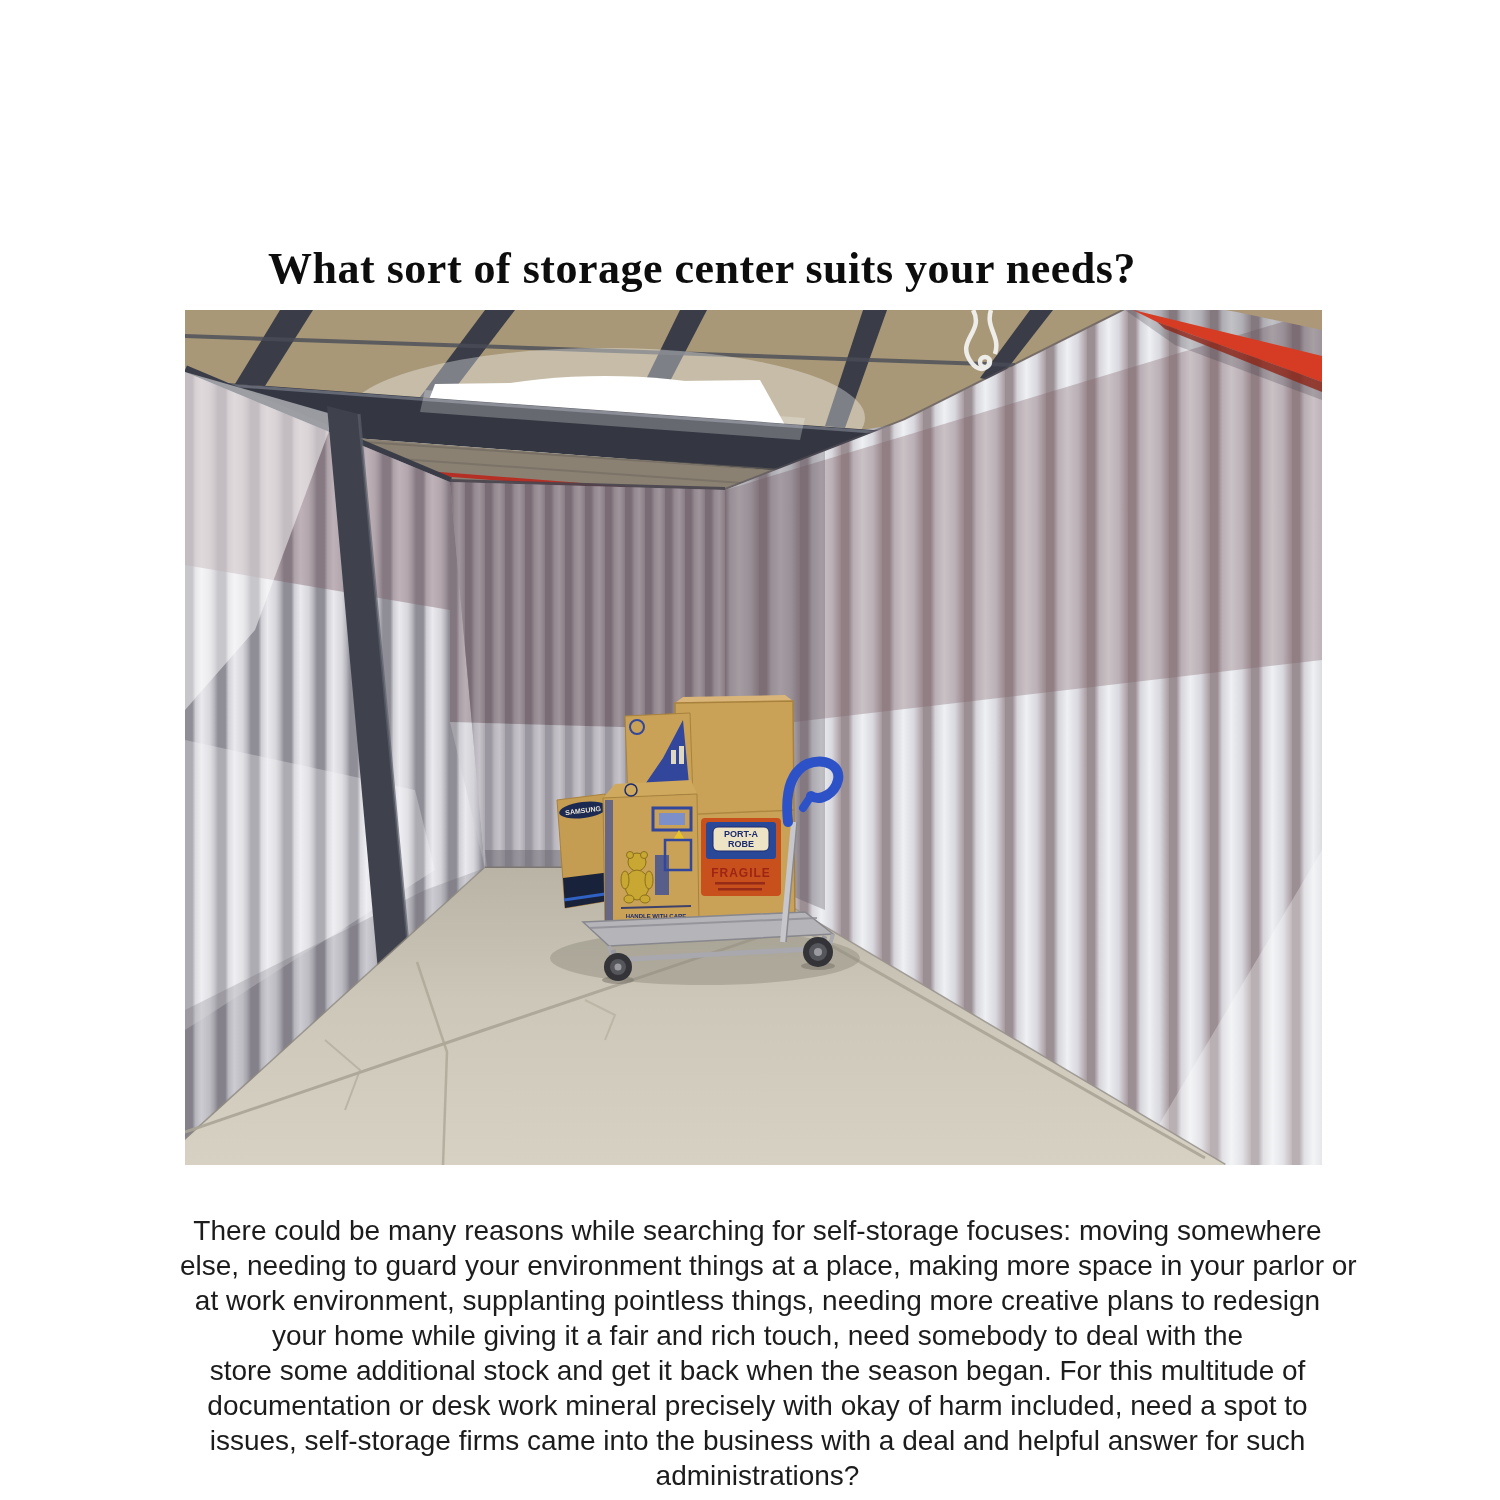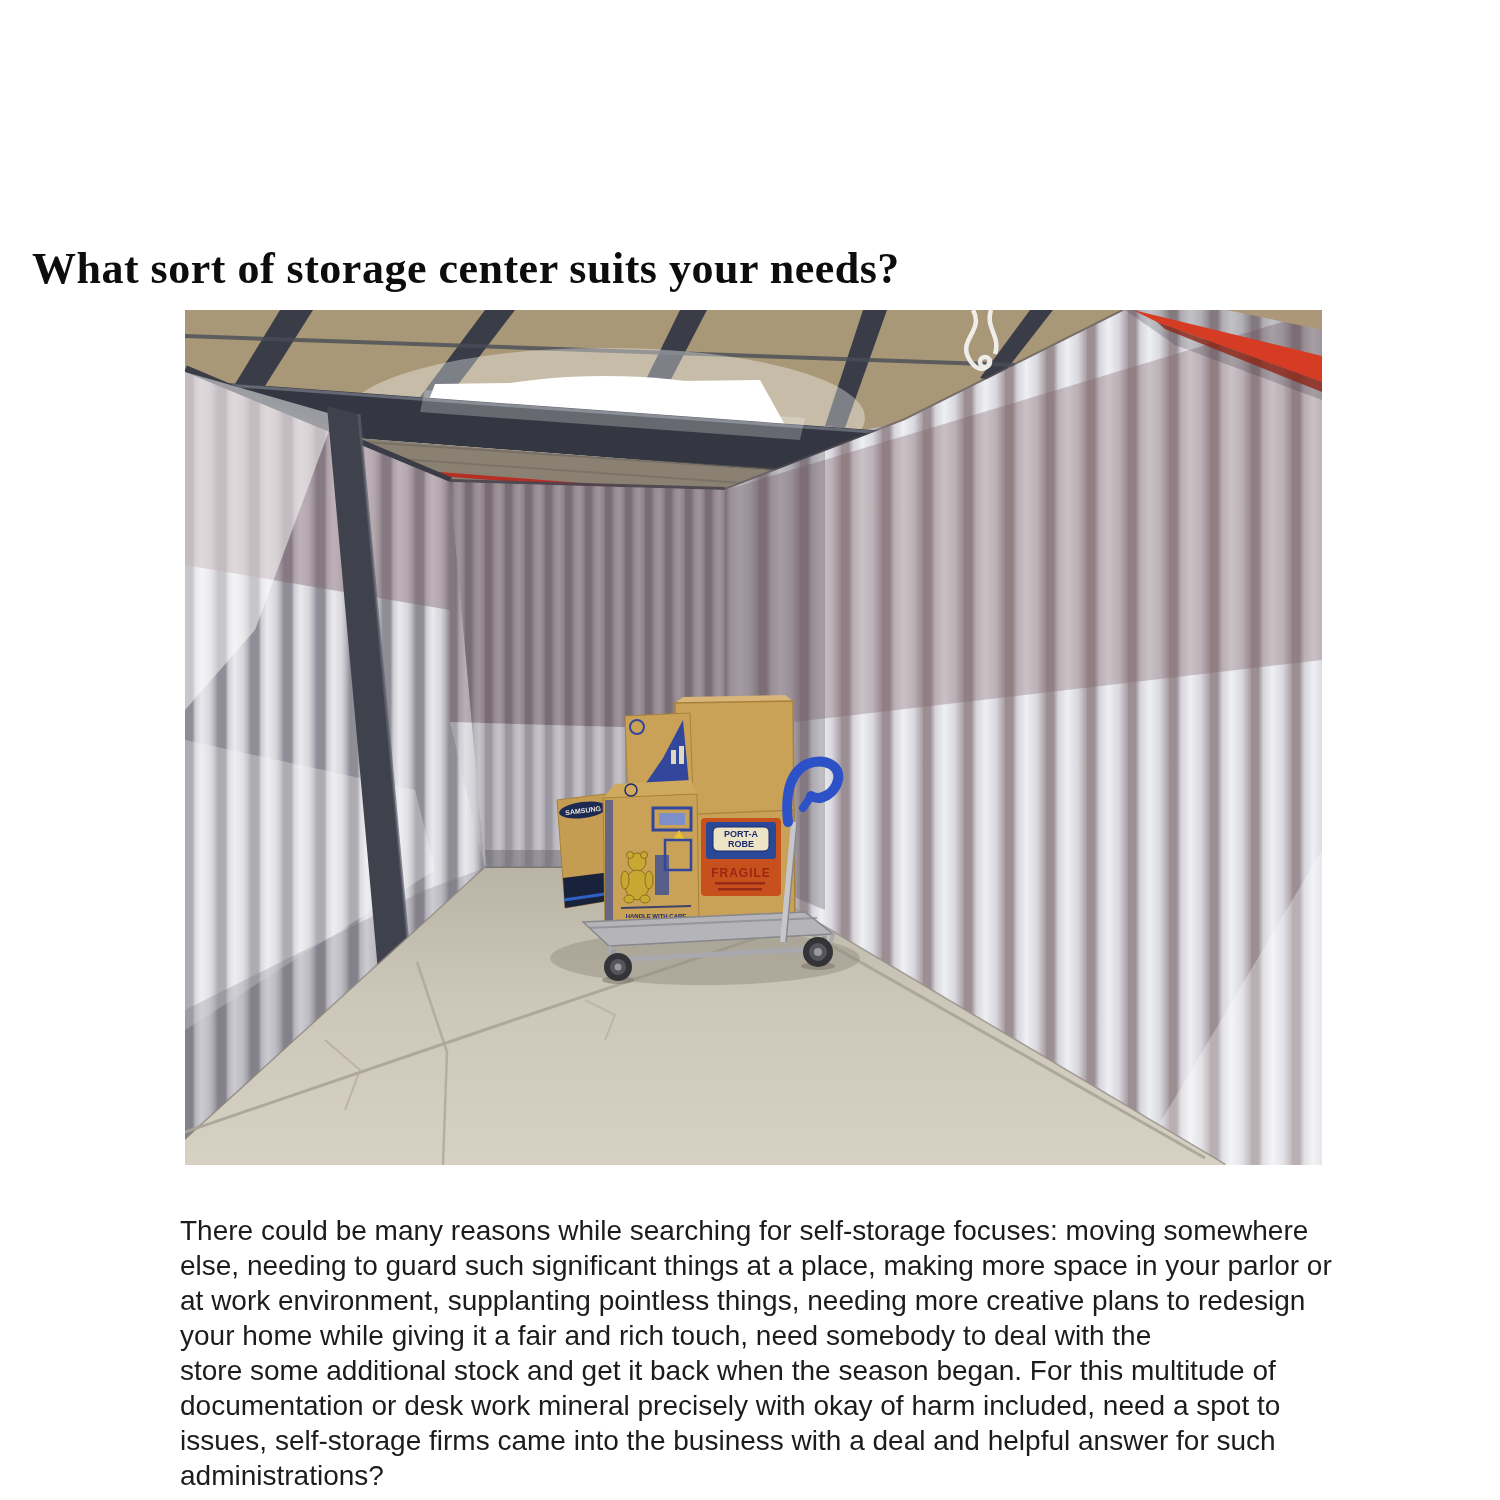--- a/index.html
+++ b/index.html
@@ -2,36 +2,36 @@
 <html><head>
 <meta charset="utf-8">
 <style>
   html,body{margin:0;padding:0;}
   body{
     width:1500px;height:1500px;position:relative;overflow:hidden;
     background:#ffffff;font-family:"Liberation Sans",sans-serif;
   }
   .doc-title{
     position:absolute;top:214px;left:0;width:1404px;
+    text-align:center;
     font-family:"Liberation Serif",serif;
     font-weight:bold;font-size:44px;color:#0d0d0d;
     letter-spacing:0.5px;
-    padding-left:32px;
   }
   .photo-frame{
     position:absolute;left:185px;top:310px;width:1137px;height:855px;
     overflow:hidden;background:#b9b6bc;
   }
   .photo-frame svg{display:block;}
   .body-text{
     position:absolute;left:180px;top:1213px;width:1155px;
     font-family:"Liberation Sans",sans-serif;
     font-size:28px;line-height:35px;color:#1c1c1c;
   }
-  .body-text .line{white-space:nowrap;}
+  .body-text .line{white-space:nowrap;text-align:center;}
   .tinytext{font-family:"Liberation Sans",sans-serif;}
 </style>
 </head>
 <body>
 
 <h1 class="doc-title">What sort of storage center suits your needs?</h1>
 
 <figure class="photo-frame" style="margin:0">
 <svg width="1137" height="855" viewBox="0 0 1137 855" xmlns="http://www.w3.org/2000/svg">
   <defs>
@@ -243,20 +243,20 @@
       <line x1="612" y1="512" x2="601" y2="632" stroke="#88888e" stroke-width="1.5"></line>
       <path d="M603,512 C600,483 606,462 622,454 C640,447 656,456 653,470 C650,483 636,492 626,486" fill="none" stroke-width="10" stroke-linecap="round" stroke="#2d52c8"></path>
       <path d="M626,486 L618,498" fill="none" stroke-width="8" stroke-linecap="round" stroke="#2d52c8"></path>
     </g>
   </g>
 </svg>
 </figure>
 
 <div class="body-text">
   <div class="line">There could be many reasons while searching for self-storage focuses: moving somewhere</div>
-  <div class="line">else, needing to guard such significant things at a place, making more space in your parlor or</div>
+  <div class="line">else, needing to guard your environment things at a place, making more space in your parlor or</div>
   <div class="line">at work environment, supplanting pointless things, needing more creative plans to redesign</div>
   <div class="line">your home while giving it a fair and rich touch, need somebody to deal with the</div>
   <div class="line">store some additional stock and get it back when the season began. For this multitude of</div>
   <div class="line">documentation or desk work mineral precisely with okay of harm included, need a spot to</div>
   <div class="line">issues, self-storage firms came into the business with a deal and helpful answer for such</div>
   <div class="line">administrations?</div>
 </div>
 
 </body></html>

